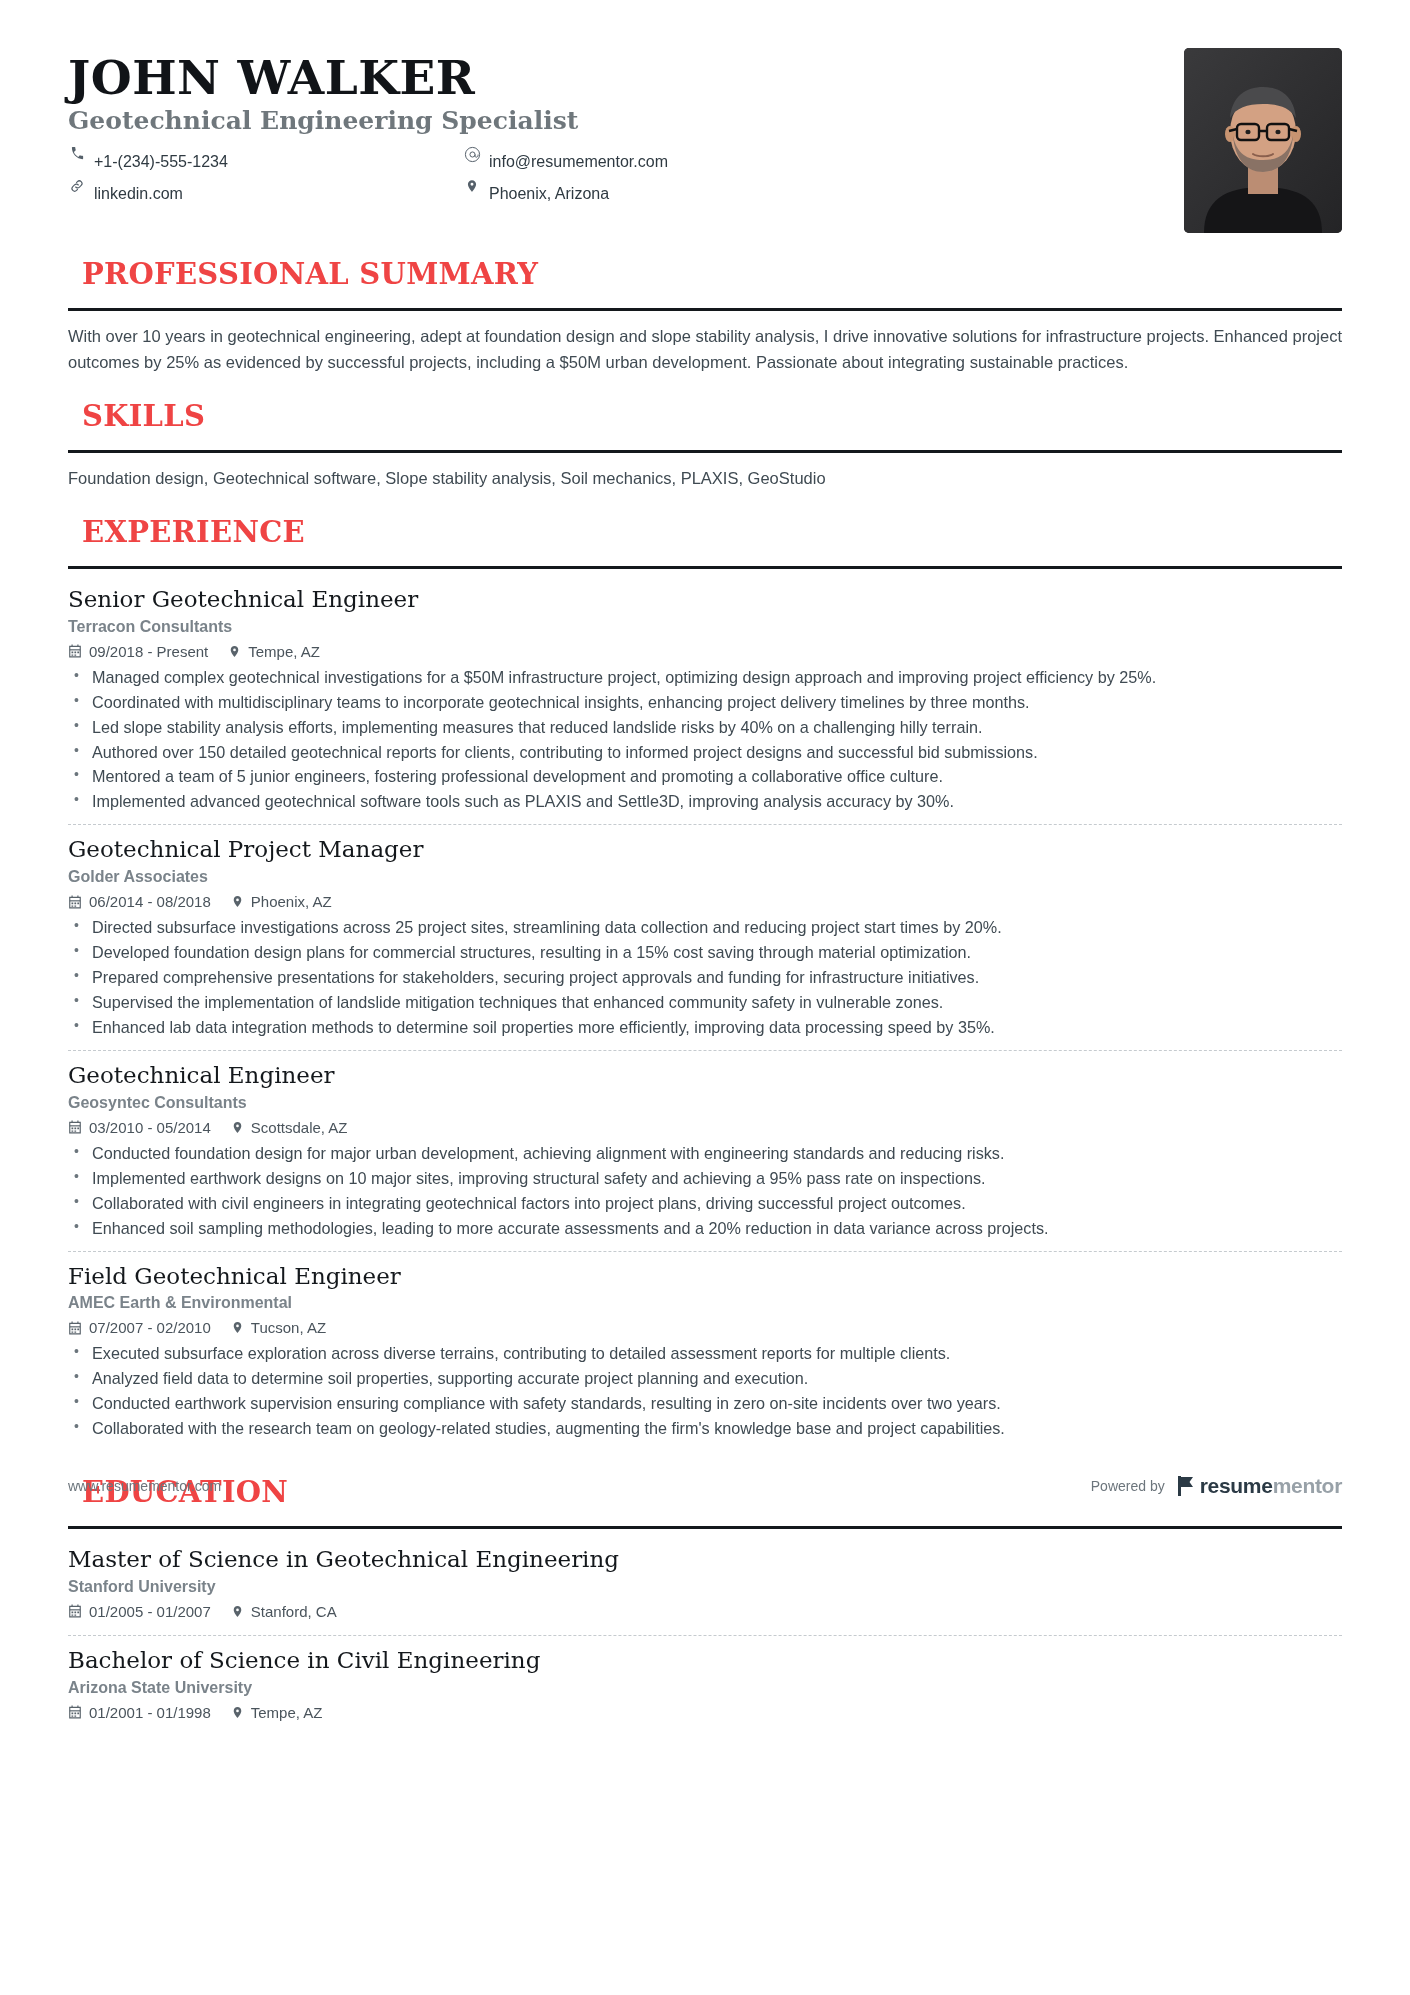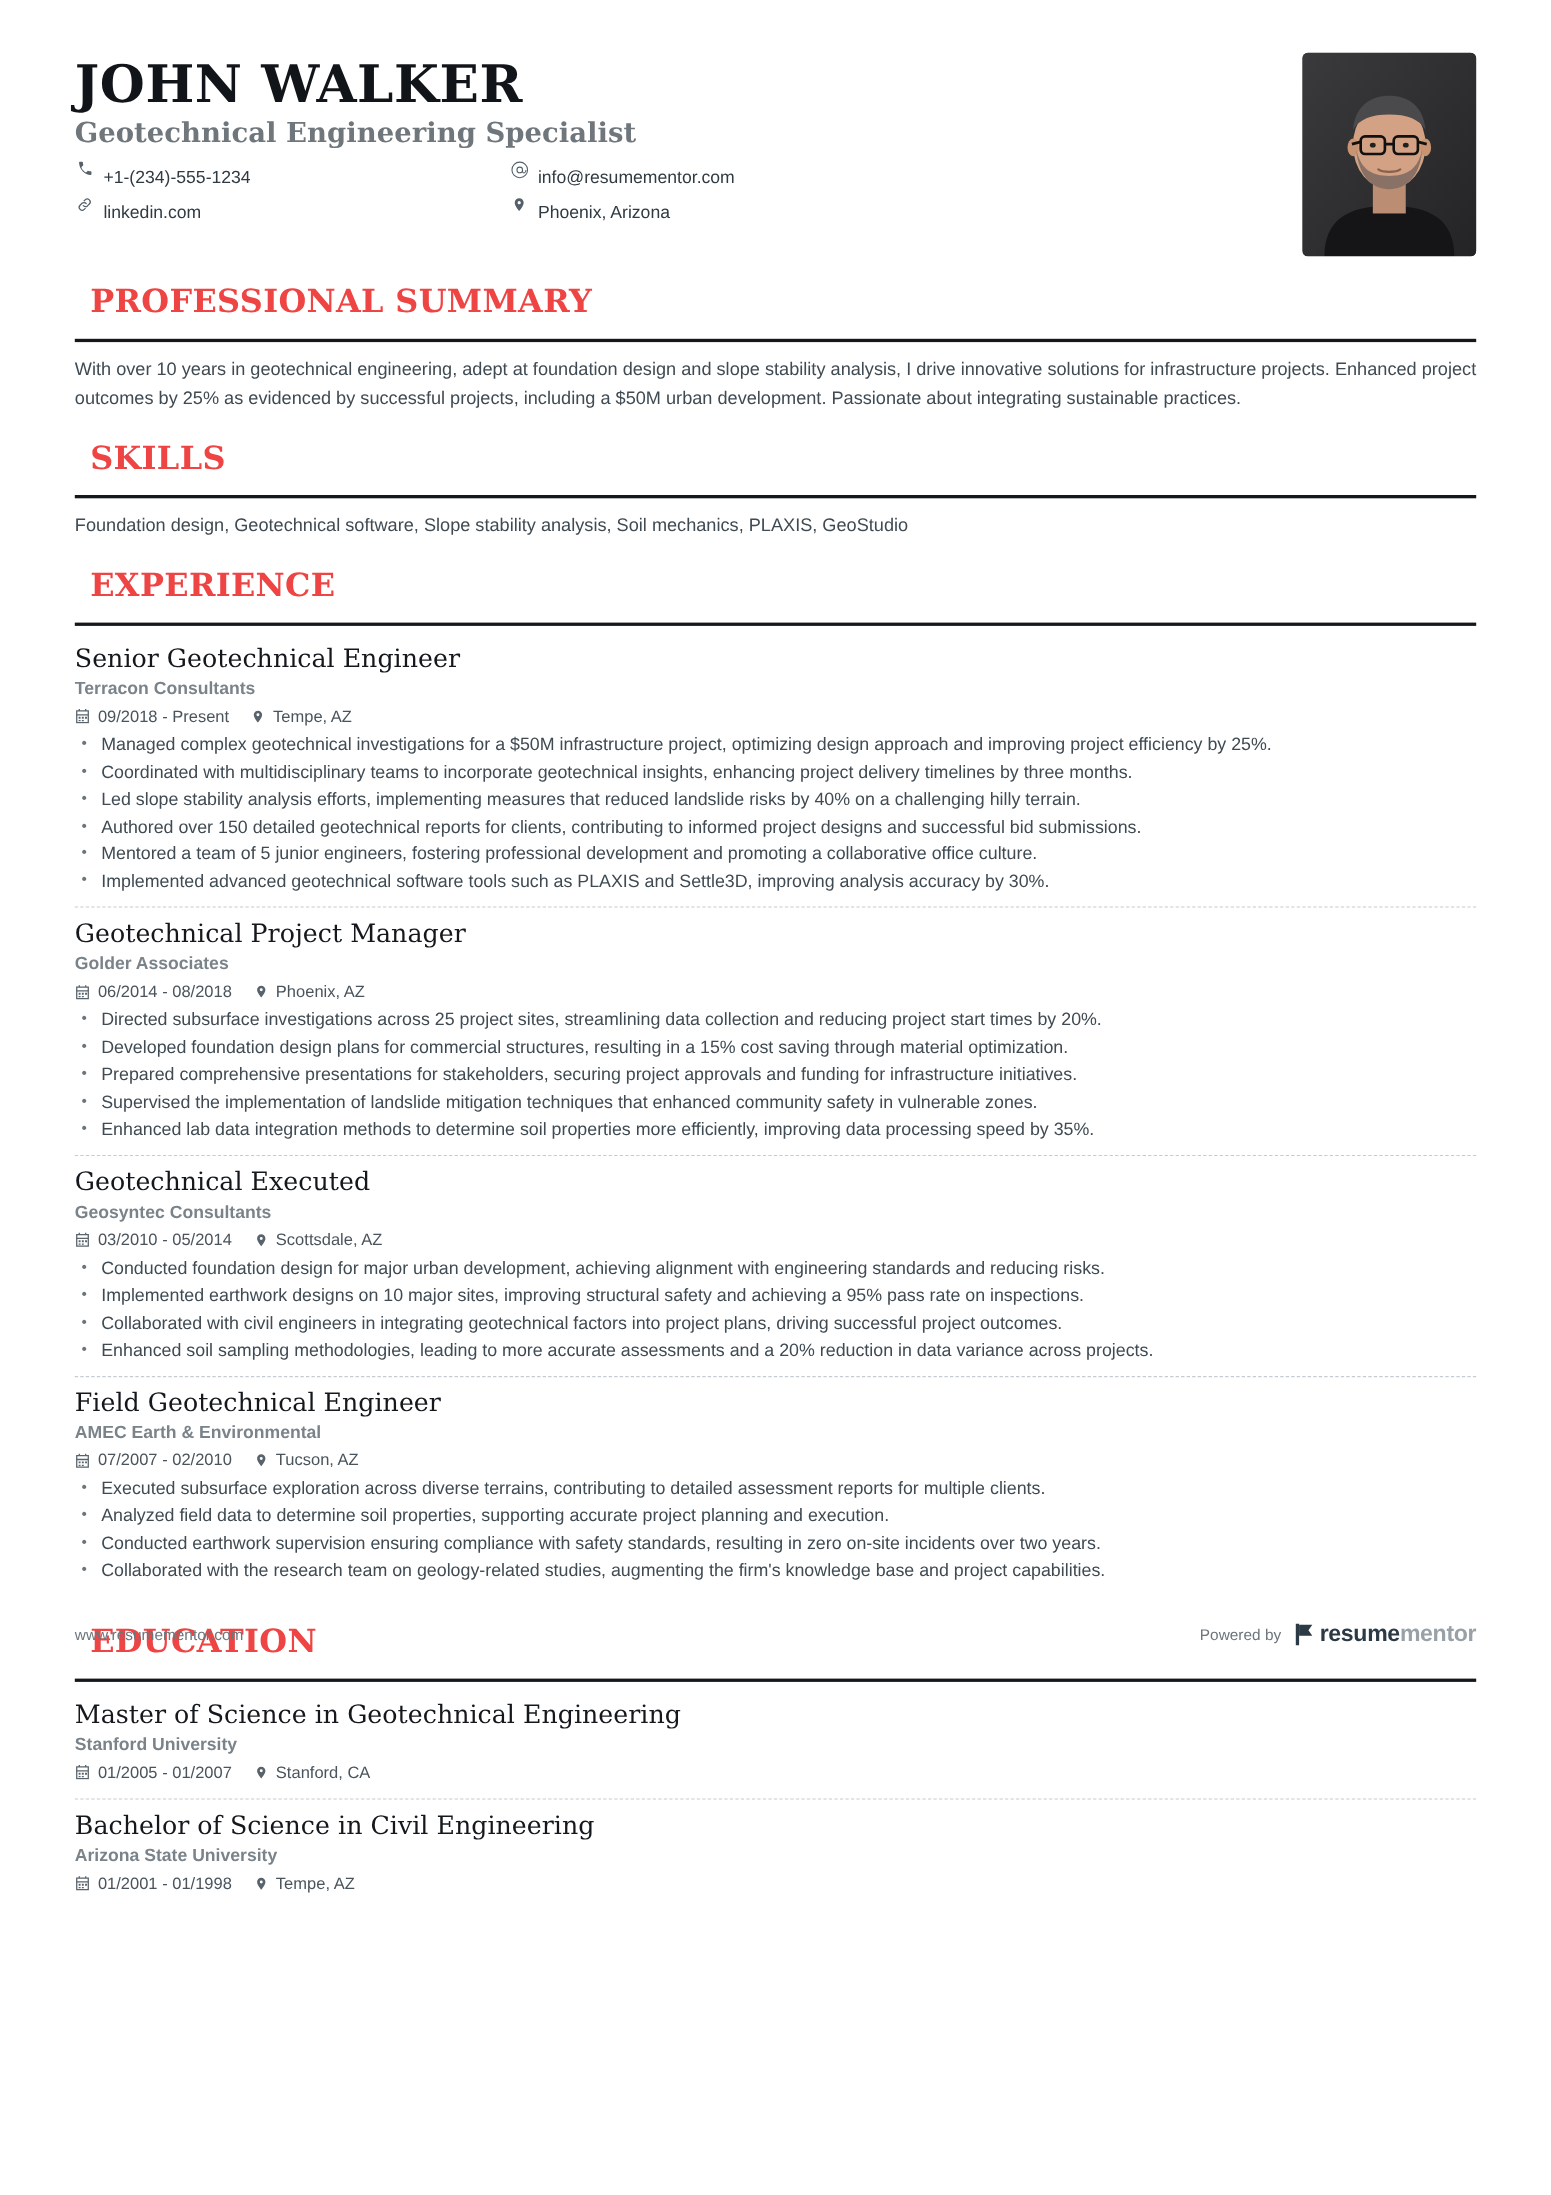--- a/index.html
+++ b/index.html
@@ -341,21 +341,21 @@
           </div>
           <ul class="bullets">
             <li>Directed subsurface investigations across 25 project sites, streamlining data collection and reducing project start times by 20%.</li>
             <li>Developed foundation design plans for commercial structures, resulting in a 15% cost saving through material optimization.</li>
             <li>Prepared comprehensive presentations for stakeholders, securing project approvals and funding for infrastructure initiatives.</li>
             <li>Supervised the implementation of landslide mitigation techniques that enhanced community safety in vulnerable zones.</li>
             <li>Enhanced lab data integration methods to determine soil properties more efficiently, improving data processing speed by 35%.</li>
           </ul>
         </div>
         <div class="entry">
-          <div class="entry-title">Geotechnical Executed</div>
+          <div class="entry-title">Geotechnical Engineer</div>
           <div class="entry-org">Geosyntec Consultants</div>
           <div class="entry-meta">
             <span class="meta-item">
               <span class="ci">
                 <svg width="14" height="14" viewBox="0 0 24 24" fill="#59636b">
                   <path d="M6 1h2v3H6zM16 1h2v3h-2z"></path>
                   <path d="M3 4h18v18H3z" fill="none" stroke="#59636b" stroke-width="2"></path>
                   <path d="M3 9h18v2H3z"></path>
                   <path d="M6 13h3v3H6zM11 13h3v3h-3zM16 13h3v3h-3zM6 18h3v2H6zM11 18h3v2h-3z"></path>
                 </svg>

